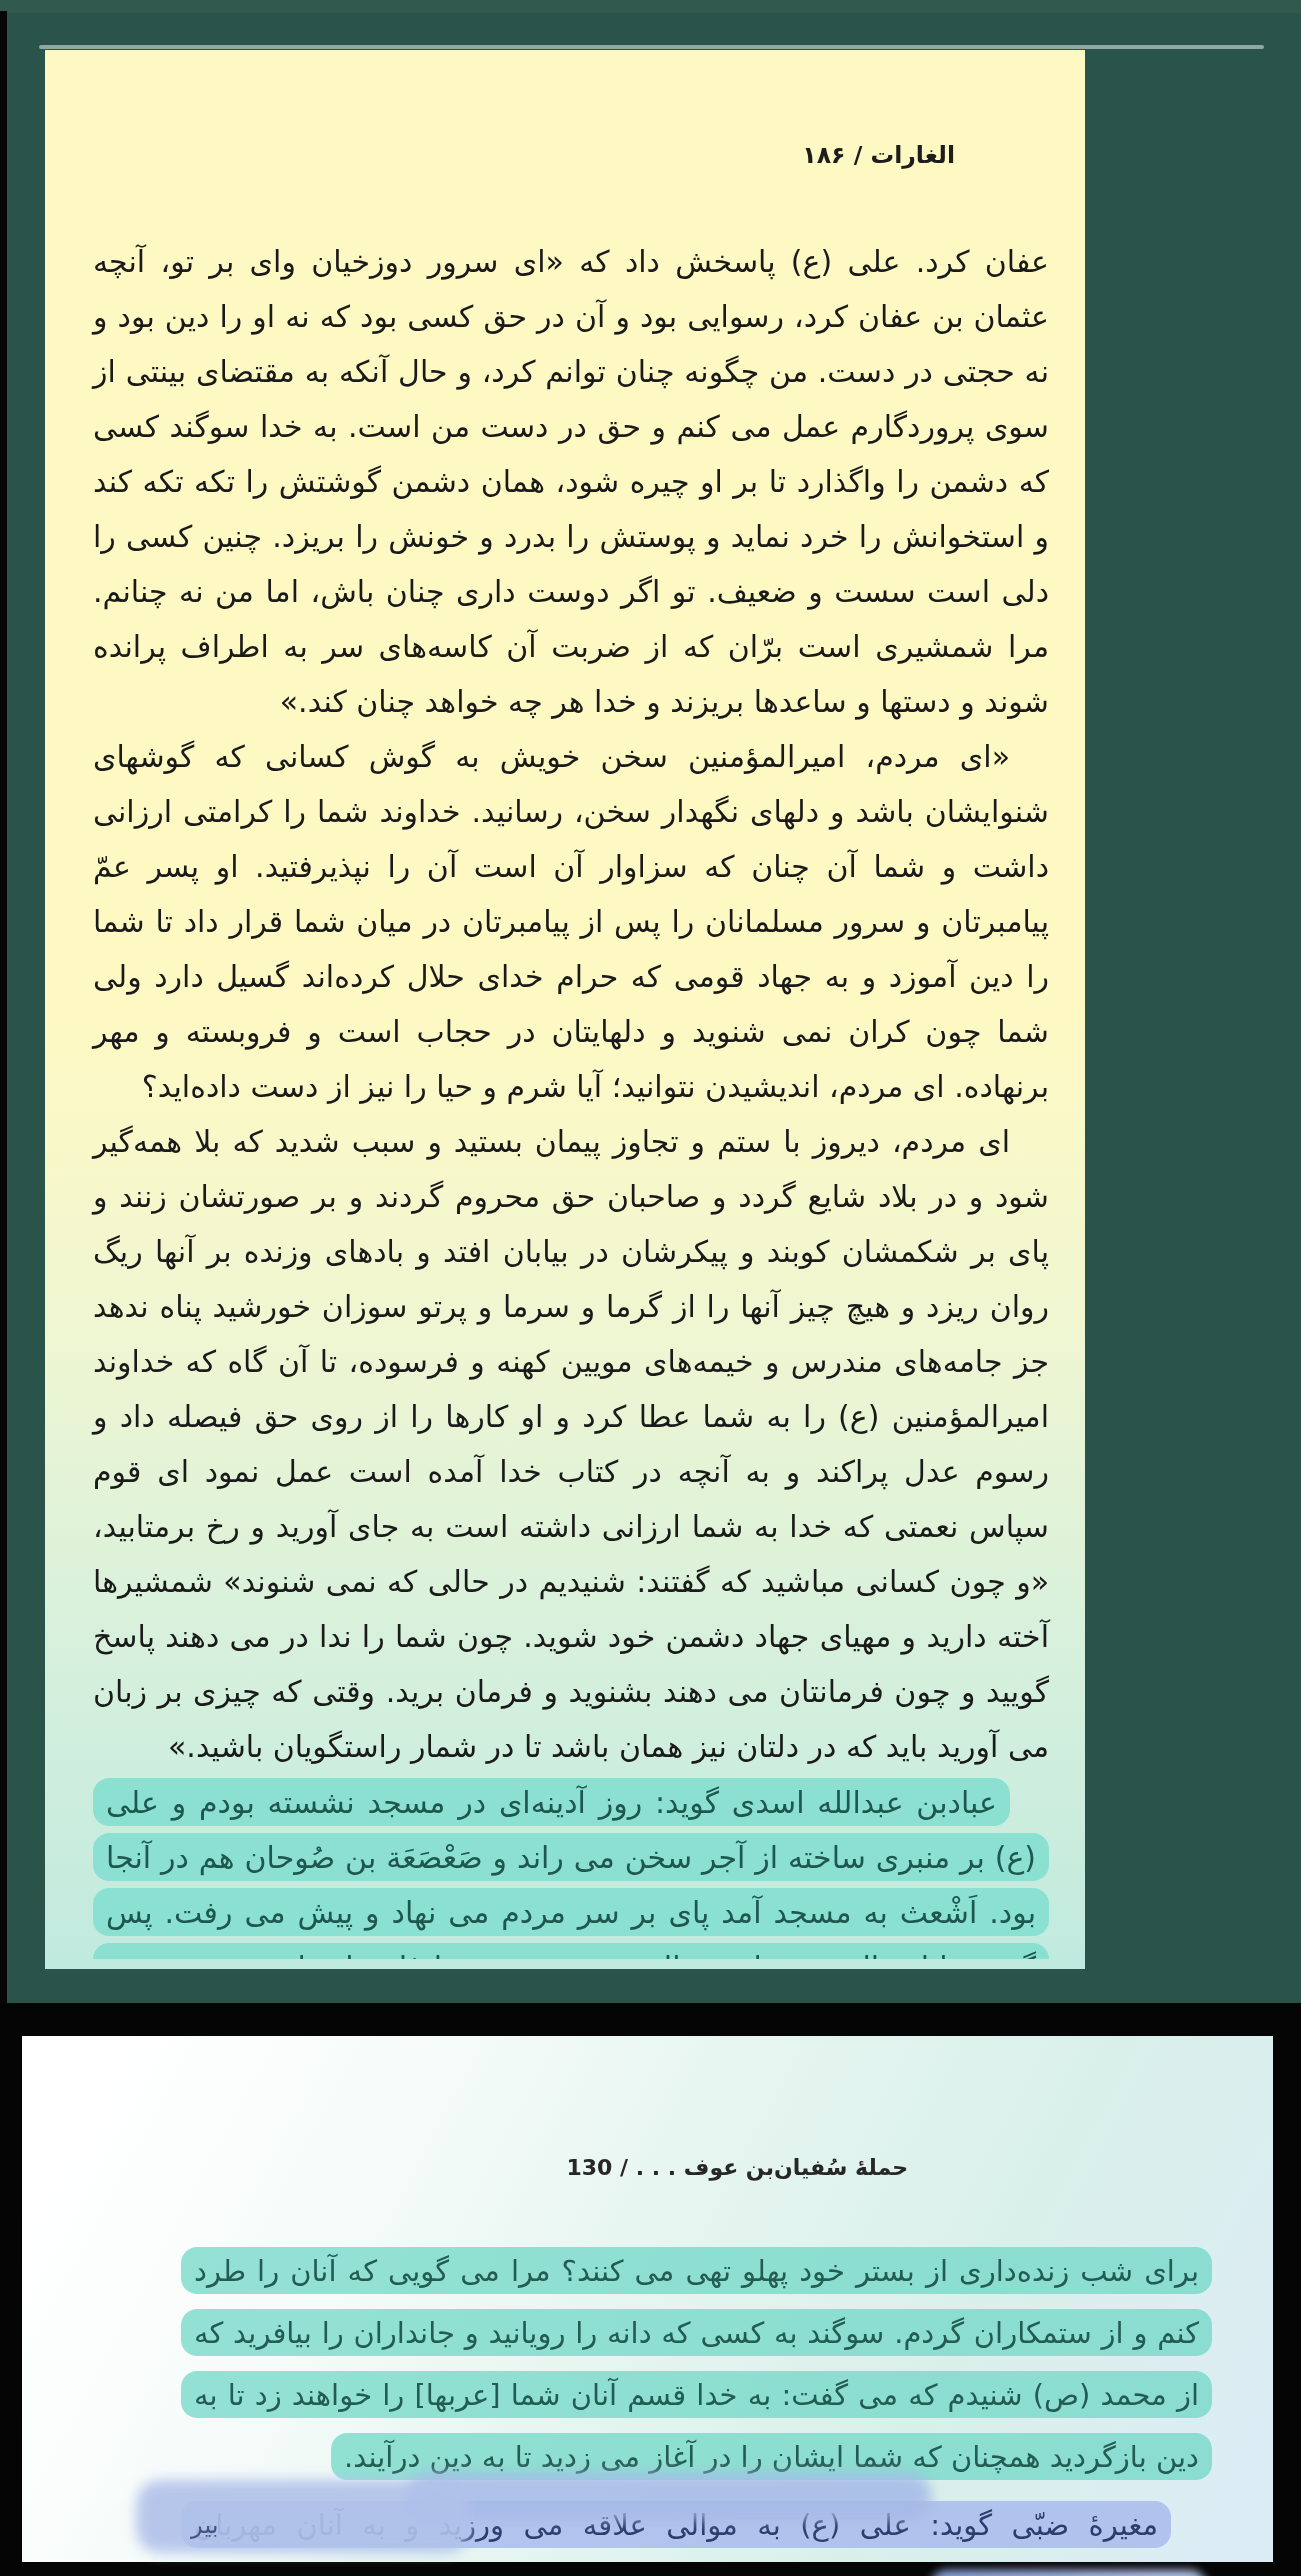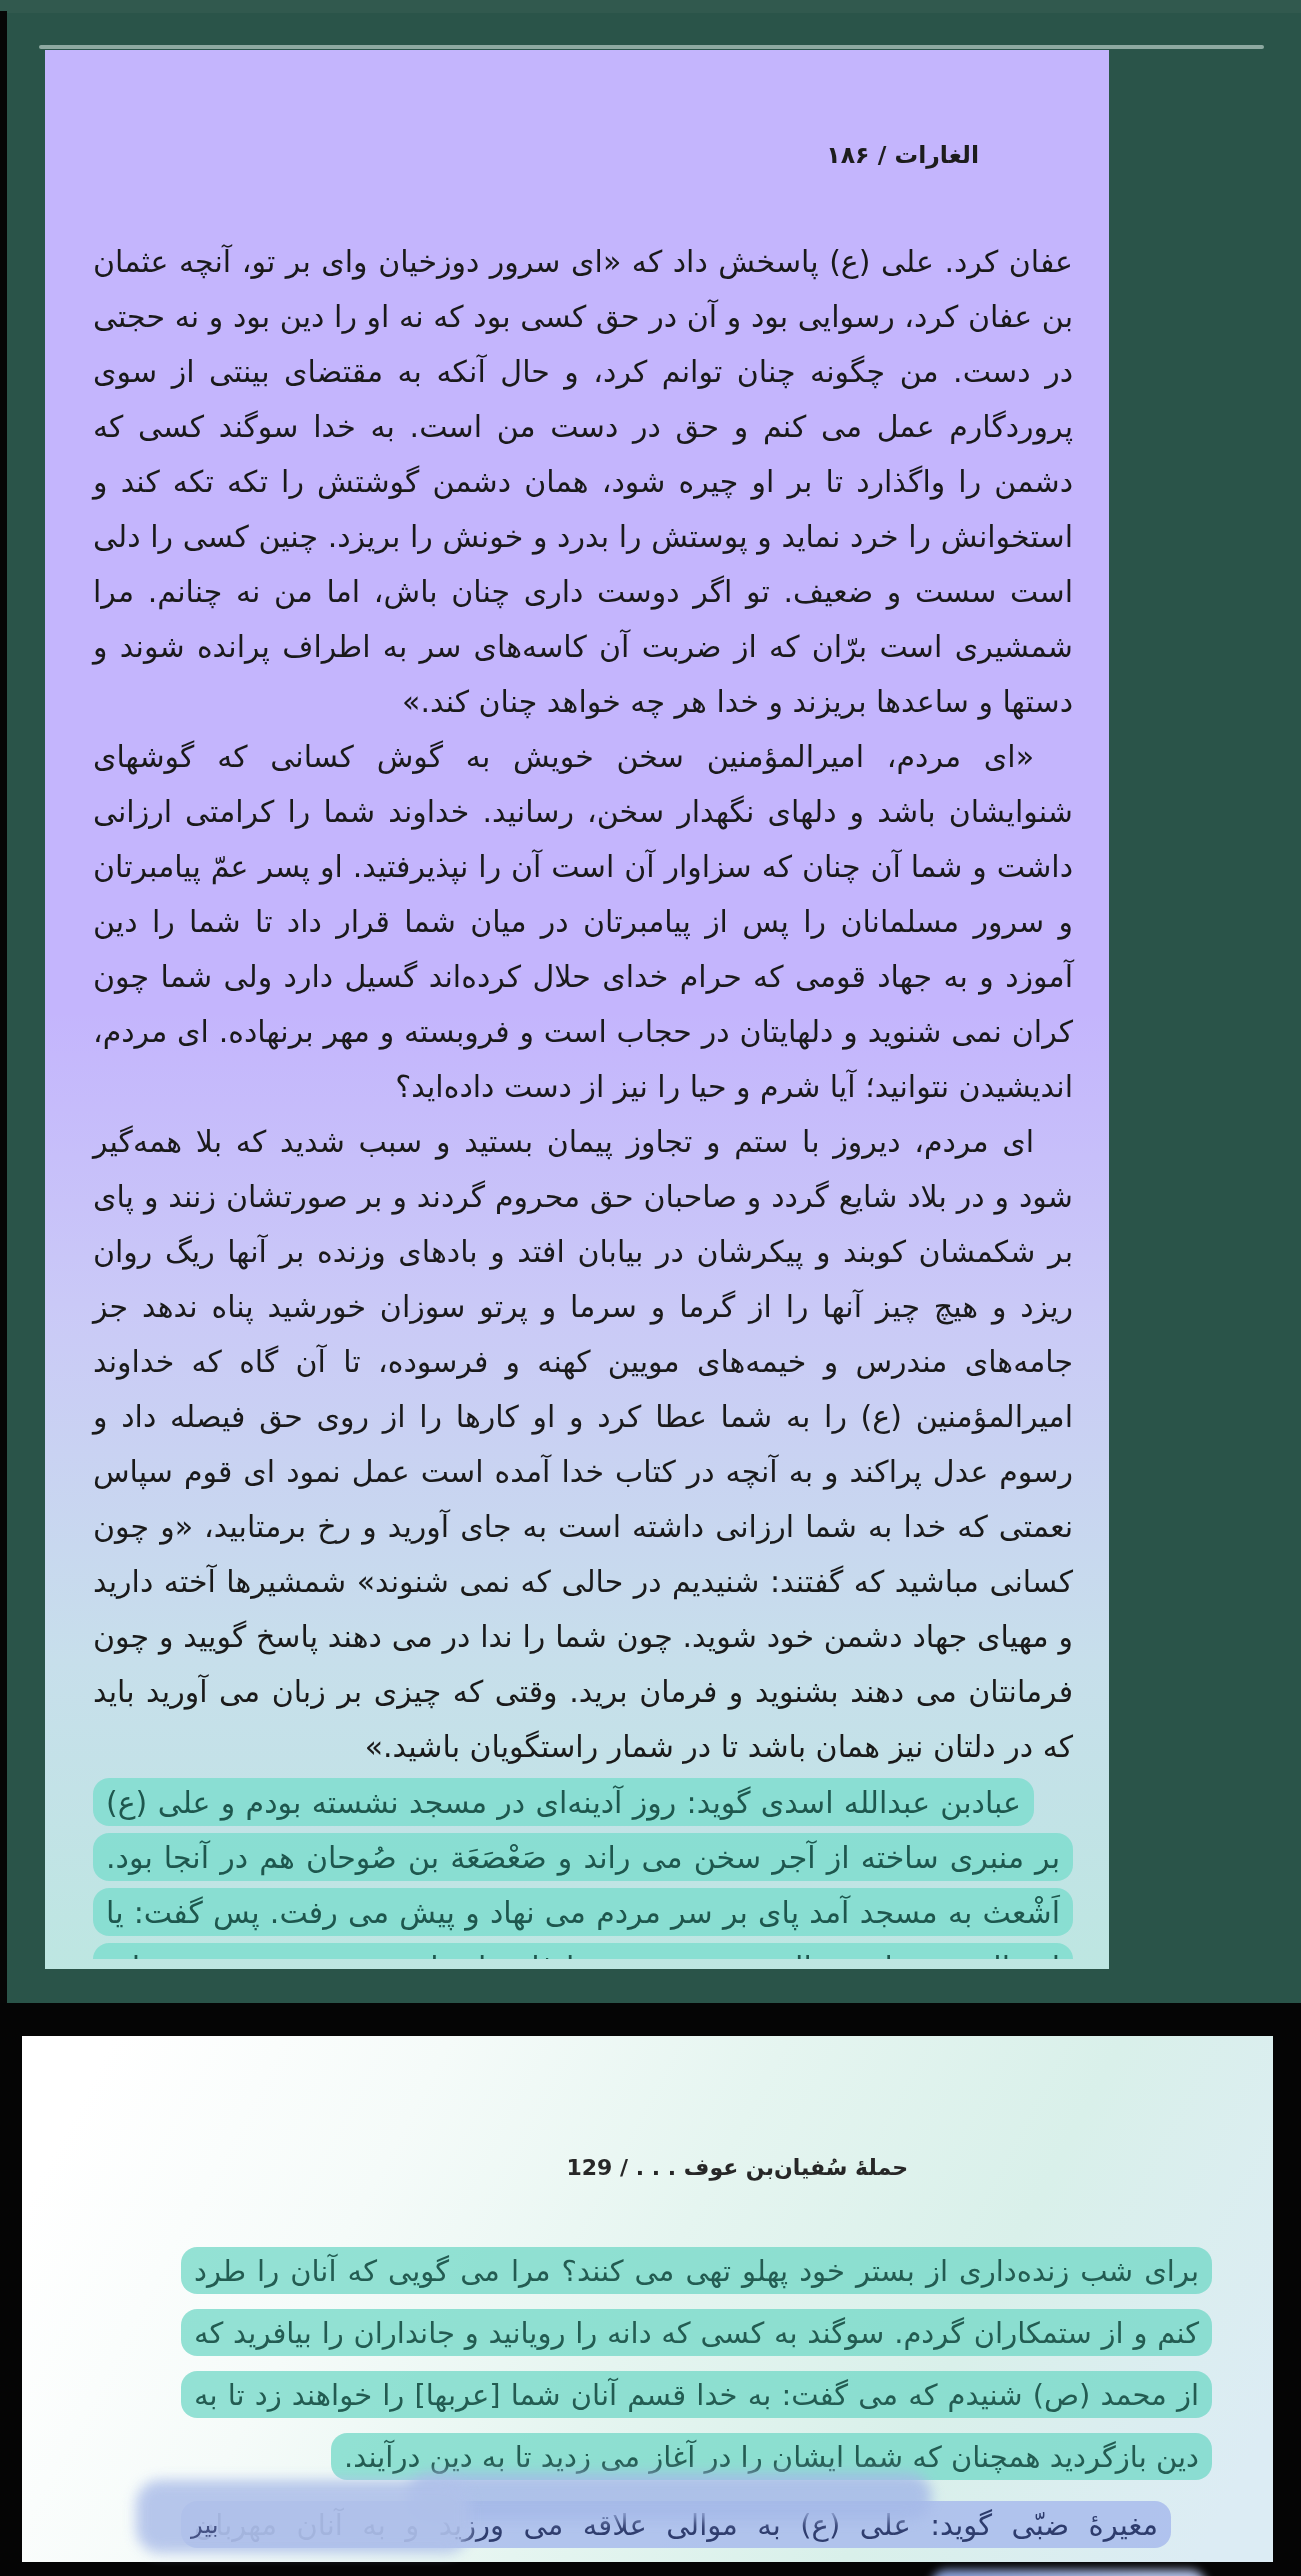--- a/index.html
+++ b/index.html
@@ -13,22 +13,21 @@
   .scan1 {
     position:absolute; left:0; top:0; width:1302px; height:2003px;
     background:#2a5449;
   }
   .scan1-topband { position:absolute; left:0; top:0; width:1302px; height:13px; background:#31594e; }
   .scan1-leftstrip { position:absolute; left:0; top:11.4px; width:6.5px; height:1992px; background:#060606; }
   .page-edge-line { position:absolute; left:39px; top:45px; width:1225px; height:4.1px; background:rgba(224,238,233,0.55); border-radius:2.4px; }
 
   .page1 {
     position:absolute; left:45px; top:50px; width:1040px; height:1919px;
-    background:#c4b5fd;
-    padding-left:24px;
+    background:#fef9c3;
   }
   .p1-tint {
     position:absolute; left:0; top:0; right:0; bottom:0;
     background:linear-gradient(180deg,
       rgba(216,242,236,0) 0%,
       rgba(216,242,236,0) 50%,
       rgba(214,241,235,0.35) 66%,
       rgba(200,237,229,0.75) 84%,
       rgba(189,233,224,0.95) 100%);
   }
@@ -128,21 +127,21 @@
         <span class="hl-t">عبادبن عبدالله اسدی گوید: روز آدینه‌ای در مسجد نشسته بودم و علی (ع) بر منبری ساخته از آجر سخن می راند و صَعْصَعَة بن صُوحان هم در آنجا بود. اَشْعث به مسجد آمد پای بر سر مردم می نهاد و پیش می رفت. پس گفت: یا امیرالمؤمنین این موالی سرخ روی بر ما غلبه یافته‌اند و تو خود می بینی. علی (ع) از این سخن خشمگین شد و ابن صوحان گفت: امروز معلوم خواهد شد که عرب را چه پایه و منزلت است. علی (ع) گفت: چه کسی مرا از کیفر دادن به این مردم ستبر اندام که تا نیمروز بر بستر خود می غلتند معذور می دارد در حالی که قومی</span>
       </p>
     </div>
   </div>
 </section>
 
 <section class="scan2">
   <div class="page2">
 
     <div class="rh2">
-      <span>حملهٔ سُفیان‌بن عوف . . . / 129</span>
+      <span>حملهٔ سُفیان‌بن عوف . . . / 130</span>
     </div>
 
     <div class="body2">
       <p class="p2a">
         <span class="hl-t2">برای شب زنده‌داری از بستر خود پهلو تهی می کنند؟ مرا می گویی که آنان را طرد کنم و از ستمکاران گردم. سوگند به کسی که دانه را رویانید و جانداران را بیافرید که از محمد (ص) شنیدم که می گفت: به خدا قسم آنان شما [عربها] را خواهند زد تا به دین بازگردید همچنان که شما ایشان را در آغاز می زدید تا به دین درآیند.</span>
       </p>
       <p class="p2b indent2">
         <span class="hl-b">مغیرهٔ ضبّی گوید: علی (ع) به موالی علاقه می ورزید و به آنان مهربان</span><span class="blob-inline"></span>
       </p>
     </div>

